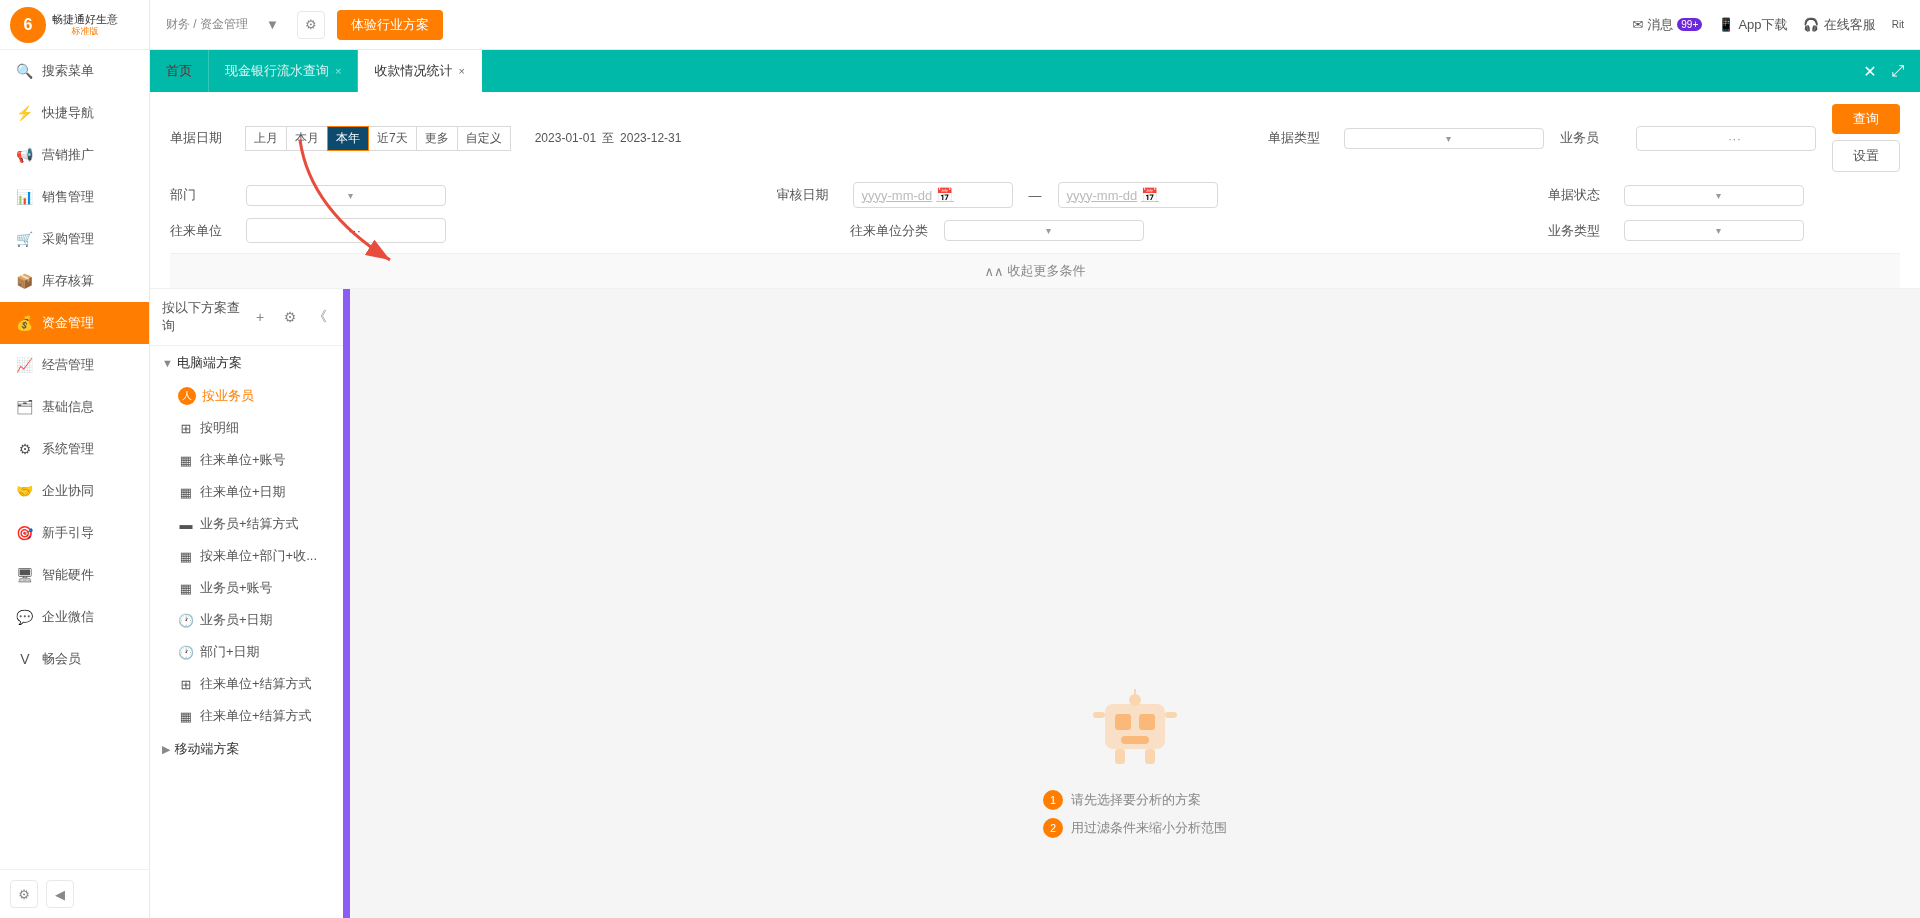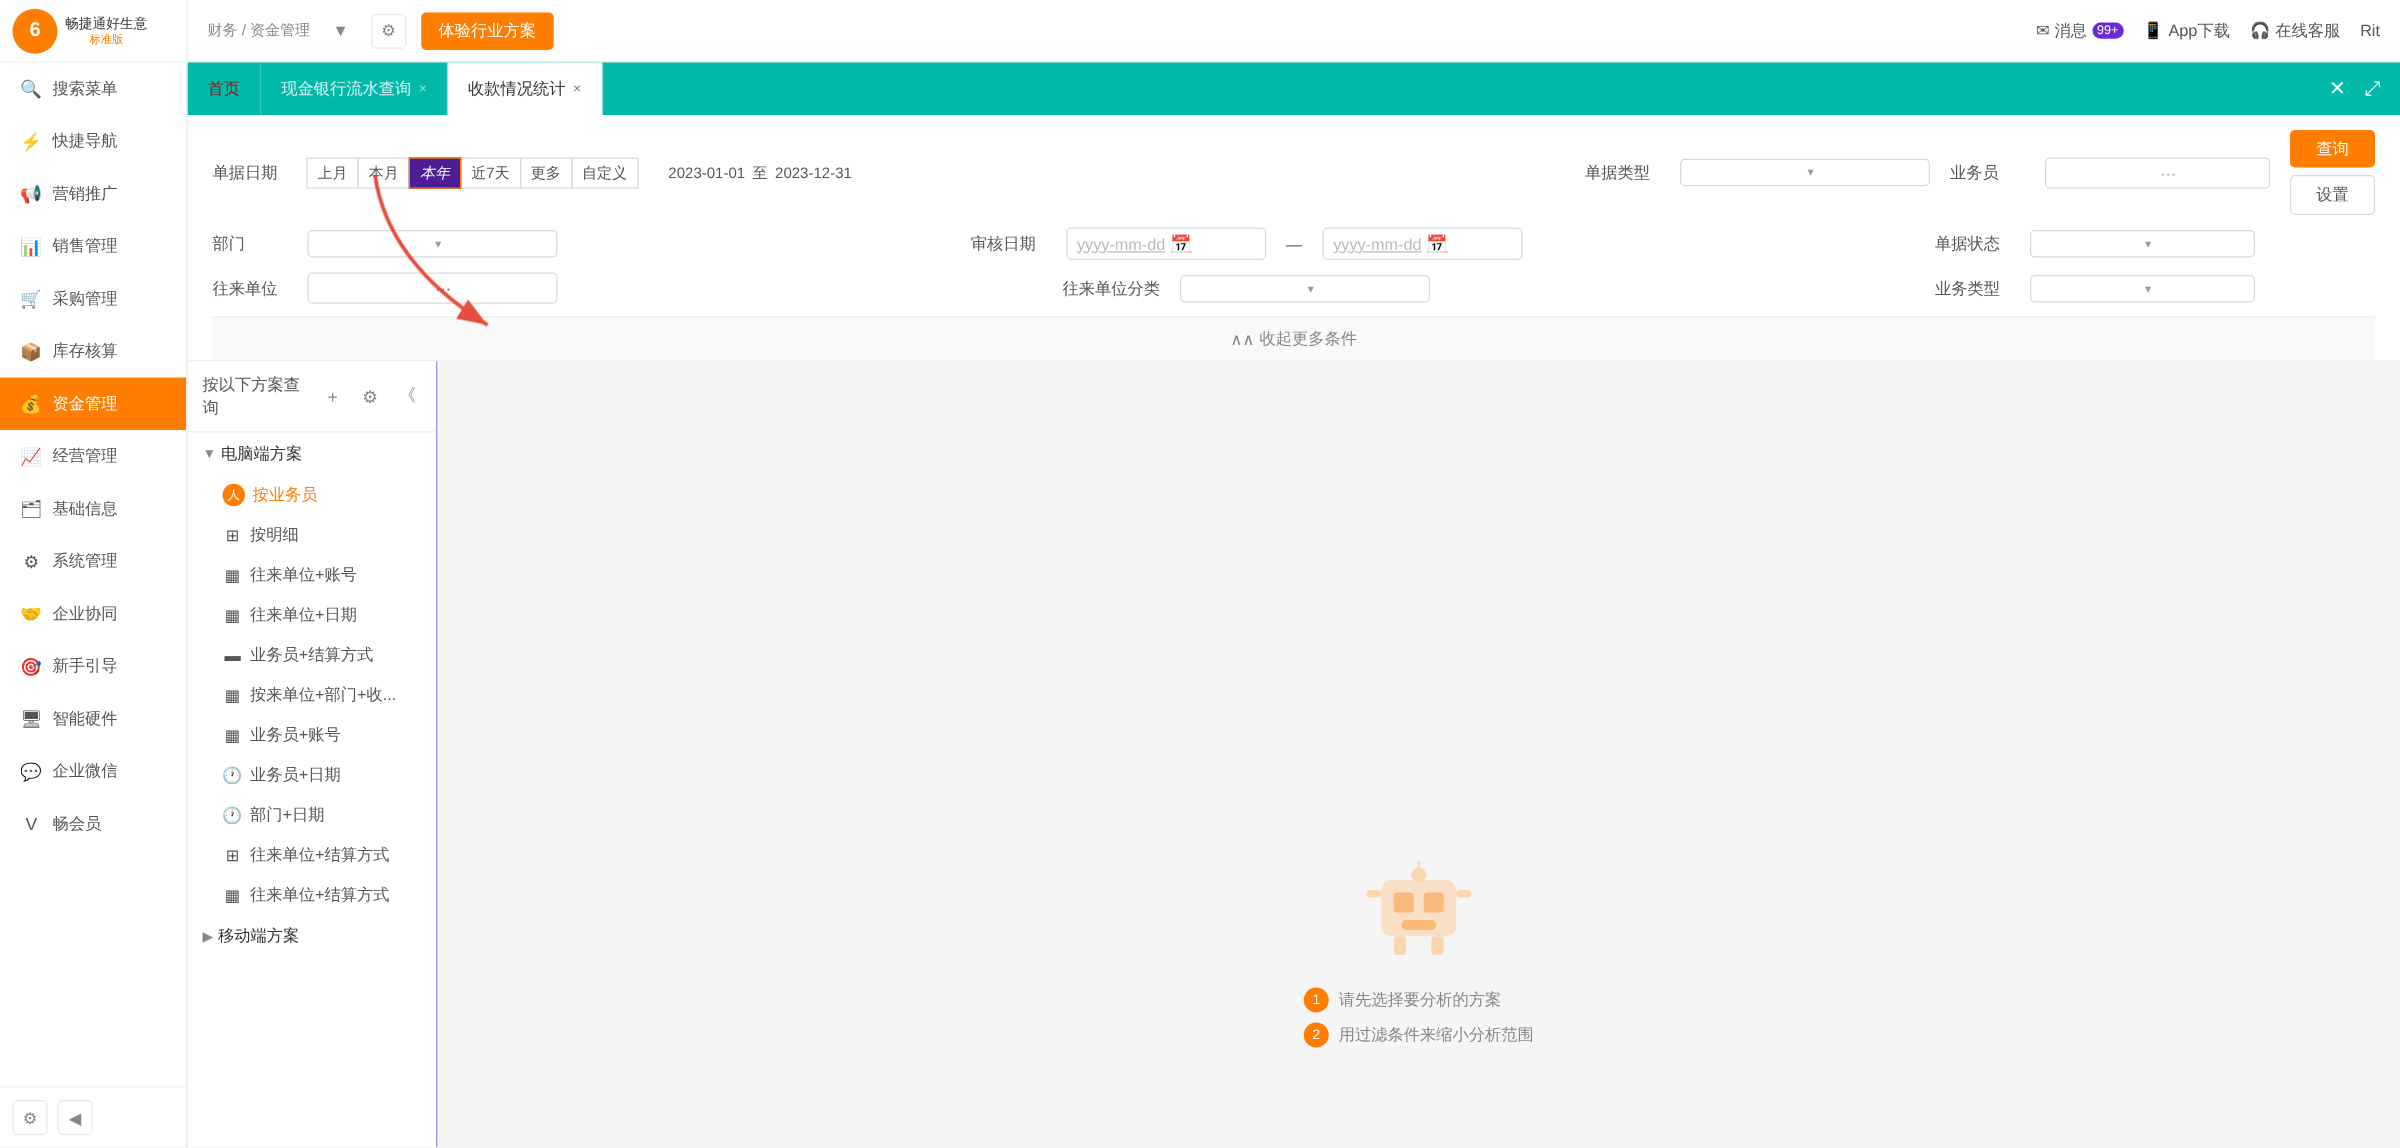--- a/index.html
+++ b/index.html
@@ -25,21 +25,21 @@
     .topbar { height: 50px; background: #fff; border-bottom: 1px solid #e8e8e8; display: flex; align-items: center; padding: 0 16px; gap: 12px; }
     .topbar-breadcrumb { font-size: 12px; color: #888; }
     .topbar-expand { color: #888; cursor: pointer; padding: 2px 6px; }
     .topbar-gear { width: 28px; height: 28px; border: 1px solid #e8e8e8; border-radius: 4px; display: flex; align-items: center; justify-content: center; cursor: pointer; color: #888; }
     .topbar-trial { background: #ff7d00; color: #fff; border: none; border-radius: 4px; padding: 6px 14px; font-size: 13px; cursor: pointer; }
     .topbar-right { margin-left: auto; display: flex; align-items: center; gap: 16px; }
     .topbar-msg { display: flex; align-items: center; gap: 4px; color: #555; font-size: 13px; cursor: pointer; position: relative; }
     .badge { background: #6d28d9; color: #fff; border-radius: 10px; font-size: 10px; padding: 1px 4px; }
     .topbar-app { display: flex; align-items: center; gap: 4px; color: #555; font-size: 13px; cursor: pointer; }
     .topbar-service { display: flex; align-items: center; gap: 4px; color: #555; font-size: 13px; cursor: pointer; }
-    .topbar-user { font-size: 13px; color: #555; cursor: pointer; }
+    .topbar-user { font-size: 10px; color: #555; cursor: pointer; }
 
     
     .tabbar { height: 42px; background: #00b9a8; display: flex; align-items: center; padding: 0 0; position: relative; }
     .tab-item { height: 42px; display: flex; align-items: center; padding: 0 16px; font-size: 13px; color: rgba(255,255,255,0.85); cursor: pointer; gap: 6px; border-right: 1px solid rgba(255,255,255,0.2); }
     .tab-item.home { color: #7f1d1d; }
     .tab-item.active { background: #fff; color: #333; }
     .tab-close { font-size: 11px; color: inherit; opacity: 0.7; cursor: pointer; }
     .tabbar-right { margin-left: auto; display: flex; align-items: center; padding-right: 8px; }
     .tabbar-btn { width: 28px; height: 28px; display: flex; align-items: center; justify-content: center; color: #fff; cursor: pointer; font-size: 16px; }
 
@@ -51,37 +51,37 @@
     .page-title { font-size: 18px; font-weight: bold; color: #333; border: 2px solid #e74c3c; padding: 2px 8px; }
     .page-actions { display: flex; align-items: center; gap: 12px; }
     .action-btn { display: flex; align-items: center; gap: 4px; color: #ff7d00; cursor: pointer; font-size: 13px; }
 
     
     .filter-panel { background: #fff; padding: 12px 20px 0 20px; border-bottom: 1px solid #f0f0f0; }
     .filter-row { display: flex; align-items: center; margin-bottom: 10px; gap: 16px; flex-wrap: wrap; }
     .filter-label { color: #555; font-size: 13px; white-space: nowrap; min-width: 60px; }
     .filter-date-tabs { display: flex; align-items: center; gap: 0; }
     .date-tab { padding: 3px 8px; font-size: 12px; cursor: pointer; color: #555; border: 1px solid #d9d9d9; margin-left: -1px; }
-    .date-tab.active { background: #4c1d95; color: #fff; border-color: #ff7d00; z-index: 1; font-style: italic; }
+    .date-tab.active { background: #0c4a6e; color: #fff; border-color: #ff7d00; z-index: 1; }
     .date-range { display: flex; align-items: center; gap: 6px; margin-left: 8px; font-size: 12px; color: #555; }
     .filter-select { display: flex; align-items: center; min-width: 160px; border: 1px solid #d9d9d9; border-radius: 4px; padding: 4px 8px; background: #fff; cursor: pointer; gap: 4px; }
     .filter-select span { flex: 1; color: #555; font-size: 13px; }
     .filter-select .chevron { color: #999; font-size: 10px; }
     .filter-input { display: flex; align-items: center; min-width: 160px; border: 1px solid #d9d9d9; border-radius: 4px; padding: 4px 8px; background: #fff; color: #bbb; font-size: 13px; cursor: pointer; gap: 4px; text-decoration: underline; }
     .filter-dash { color: #555; }
     .filter-calendar-icon { color: #bbb; font-size: 14px; }
     .filter-dots { color: #999; font-size: 16px; cursor: pointer; }
     .collapse-btn { display: flex; align-items: center; gap: 4px; color: #888; font-size: 13px; cursor: pointer; }
     .query-btns { display: flex; flex-direction: column; gap: 6px; margin-left: auto; justify-content: flex-end; }
     .btn-query { background: #ff7d00; color: #fff; border: none; border-radius: 4px; padding: 6px 20px; font-size: 13px; cursor: pointer; }
     .btn-set { background: #fff; color: #555; border: 1px solid #d9d9d9; border-radius: 4px; padding: 6px 20px; font-size: 13px; cursor: pointer; }
 
     
     .content-body { display: flex; flex: 1; overflow: hidden; }
-    .scheme-panel { width: 200px; background: #fff; border-right: 1px solid #8b5cf6; overflow-y: auto; padding: 0; }
+    .scheme-panel { width: 200px; background: #fff; border-right: 7px solid #8b5cf6; overflow-y: auto; padding: 0; }
     .scheme-panel-header { display: flex; align-items: center; padding: 10px 12px; font-size: 13px; color: #555; border-bottom: 1px solid #f0f0f0; gap: 8px; }
     .scheme-panel-header span { flex: 1; }
     .scheme-header-btn { width: 22px; height: 22px; border-radius: 50%; display: flex; align-items: center; justify-content: center; cursor: pointer; color: #888; font-size: 14px; border: none; background: transparent; }
     .scheme-section { }
     .scheme-section-header { display: flex; align-items: center; padding: 8px 12px; font-size: 13px; color: #333; cursor: pointer; gap: 4px; }
     .scheme-section-header .arrow { color: #888; font-size: 11px; }
     .scheme-item { display: flex; align-items: center; padding: 7px 12px 7px 28px; font-size: 13px; color: #555; cursor: pointer; gap: 6px; }
     .scheme-item.active { color: #ff7d00; }
     .scheme-item-icon { width: 16px; height: 16px; display: flex; align-items: center; justify-content: center; font-size: 13px; }
     .scheme-item-icon.orange-circle { width: 18px; height: 18px; background: #ff7d00; border-radius: 50%; color: #fff; font-size: 10px; display: flex; align-items: center; justify-content: center; }

